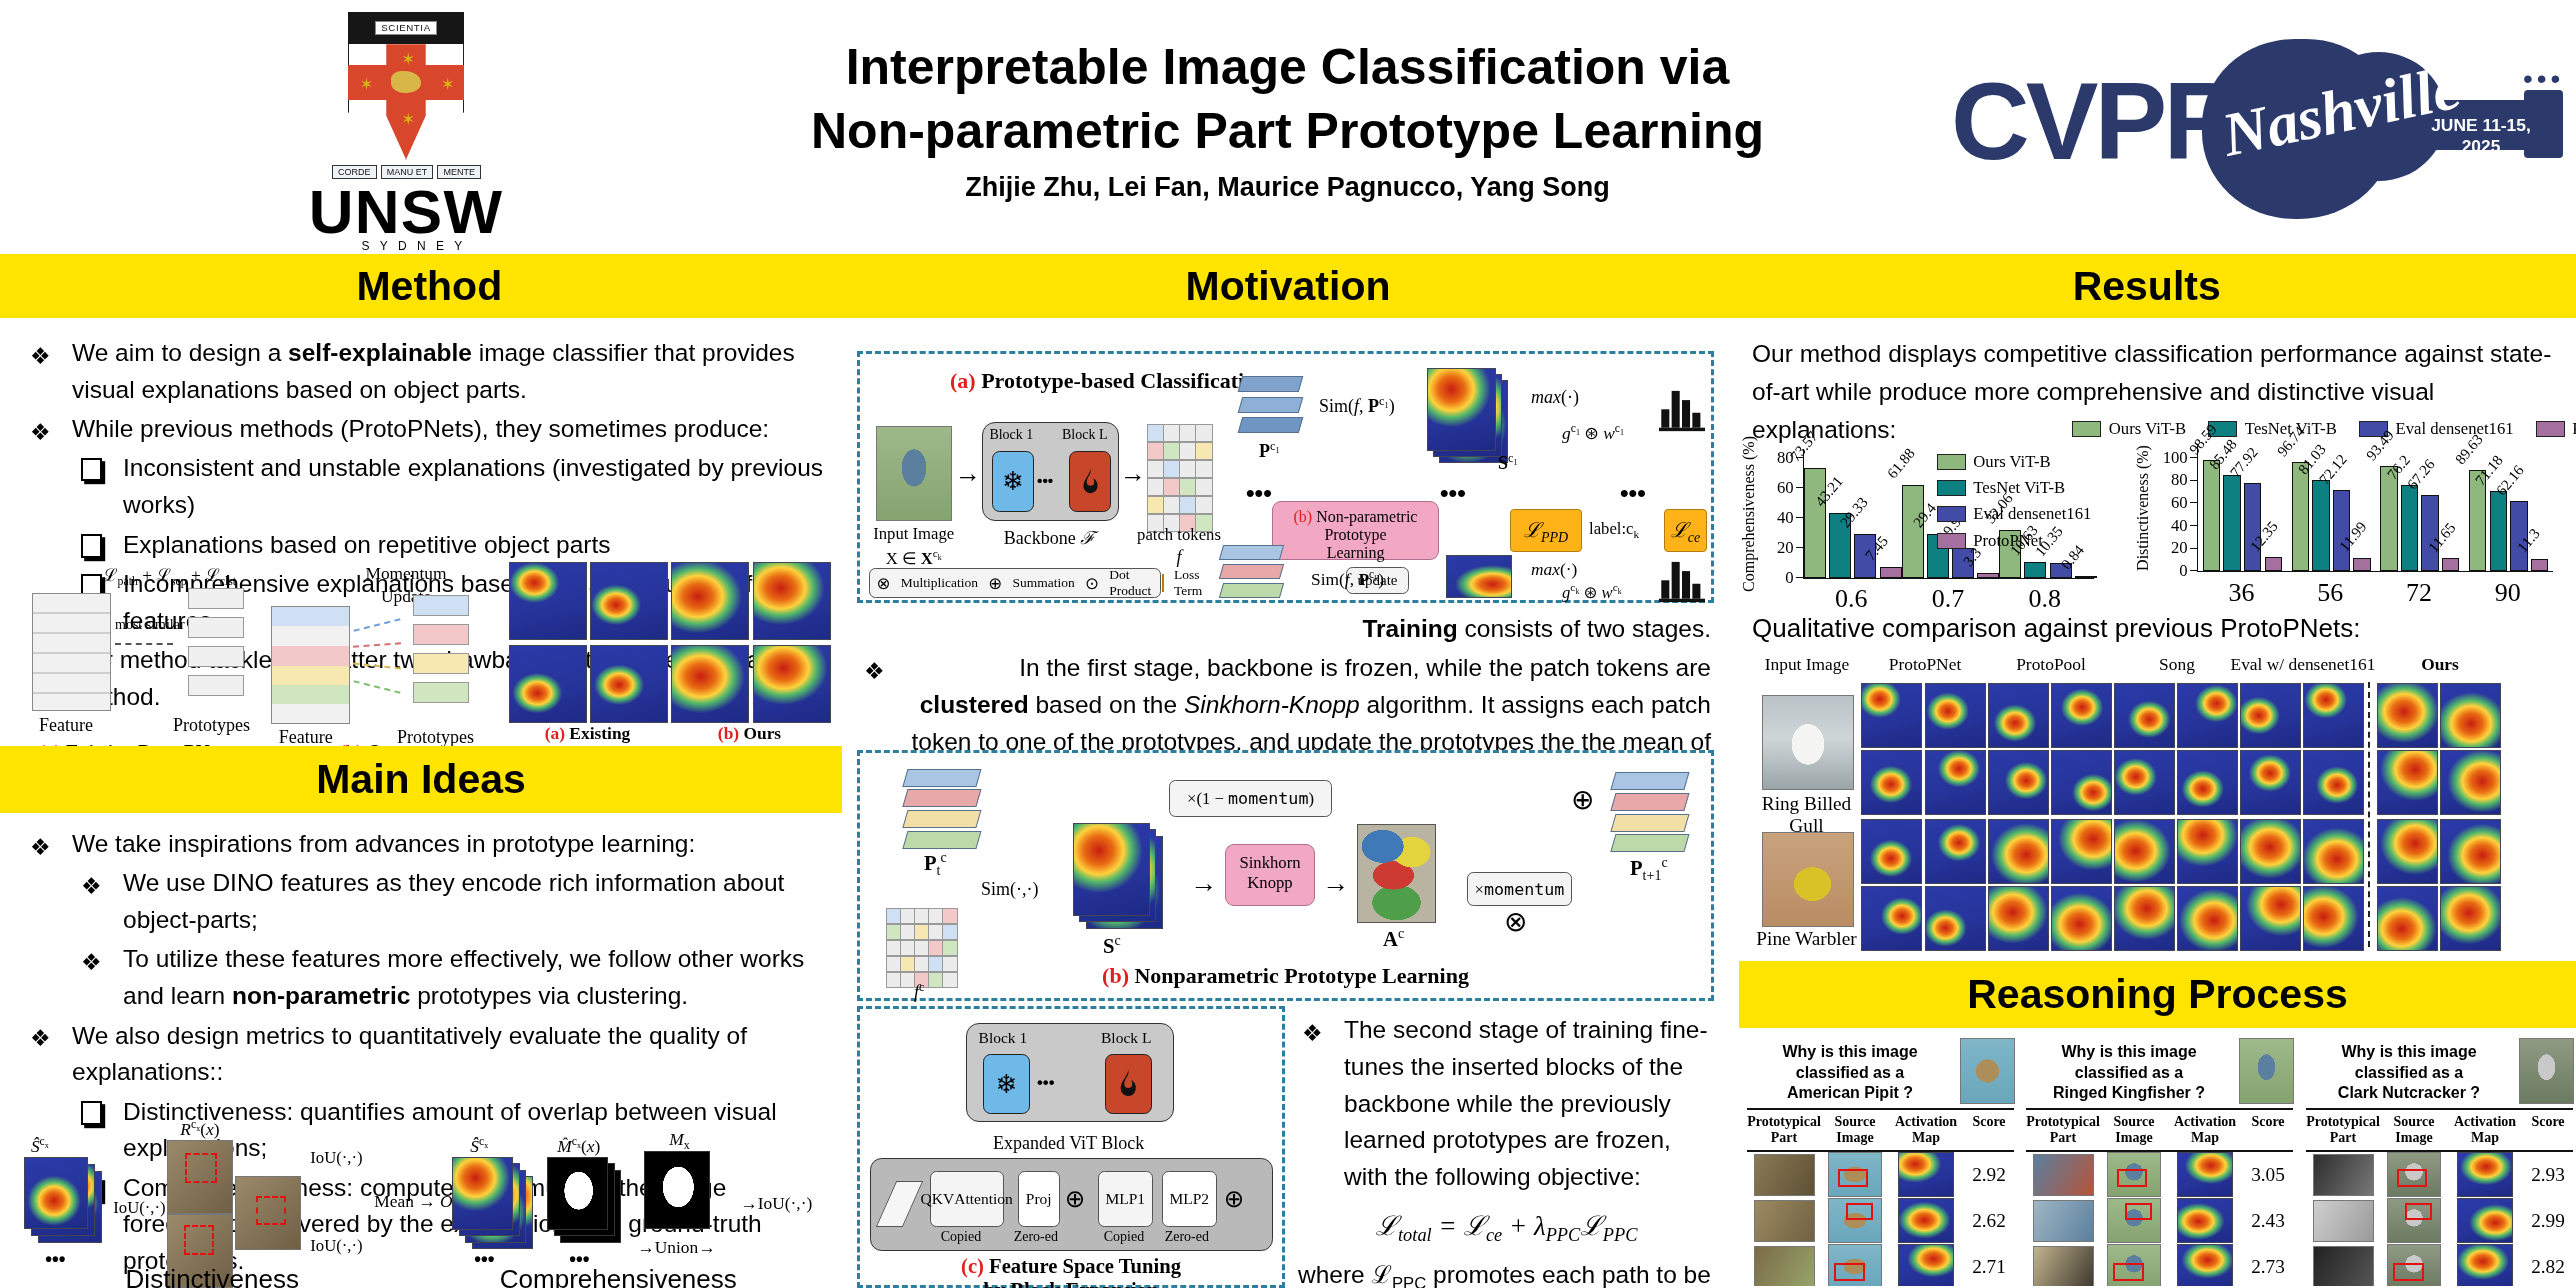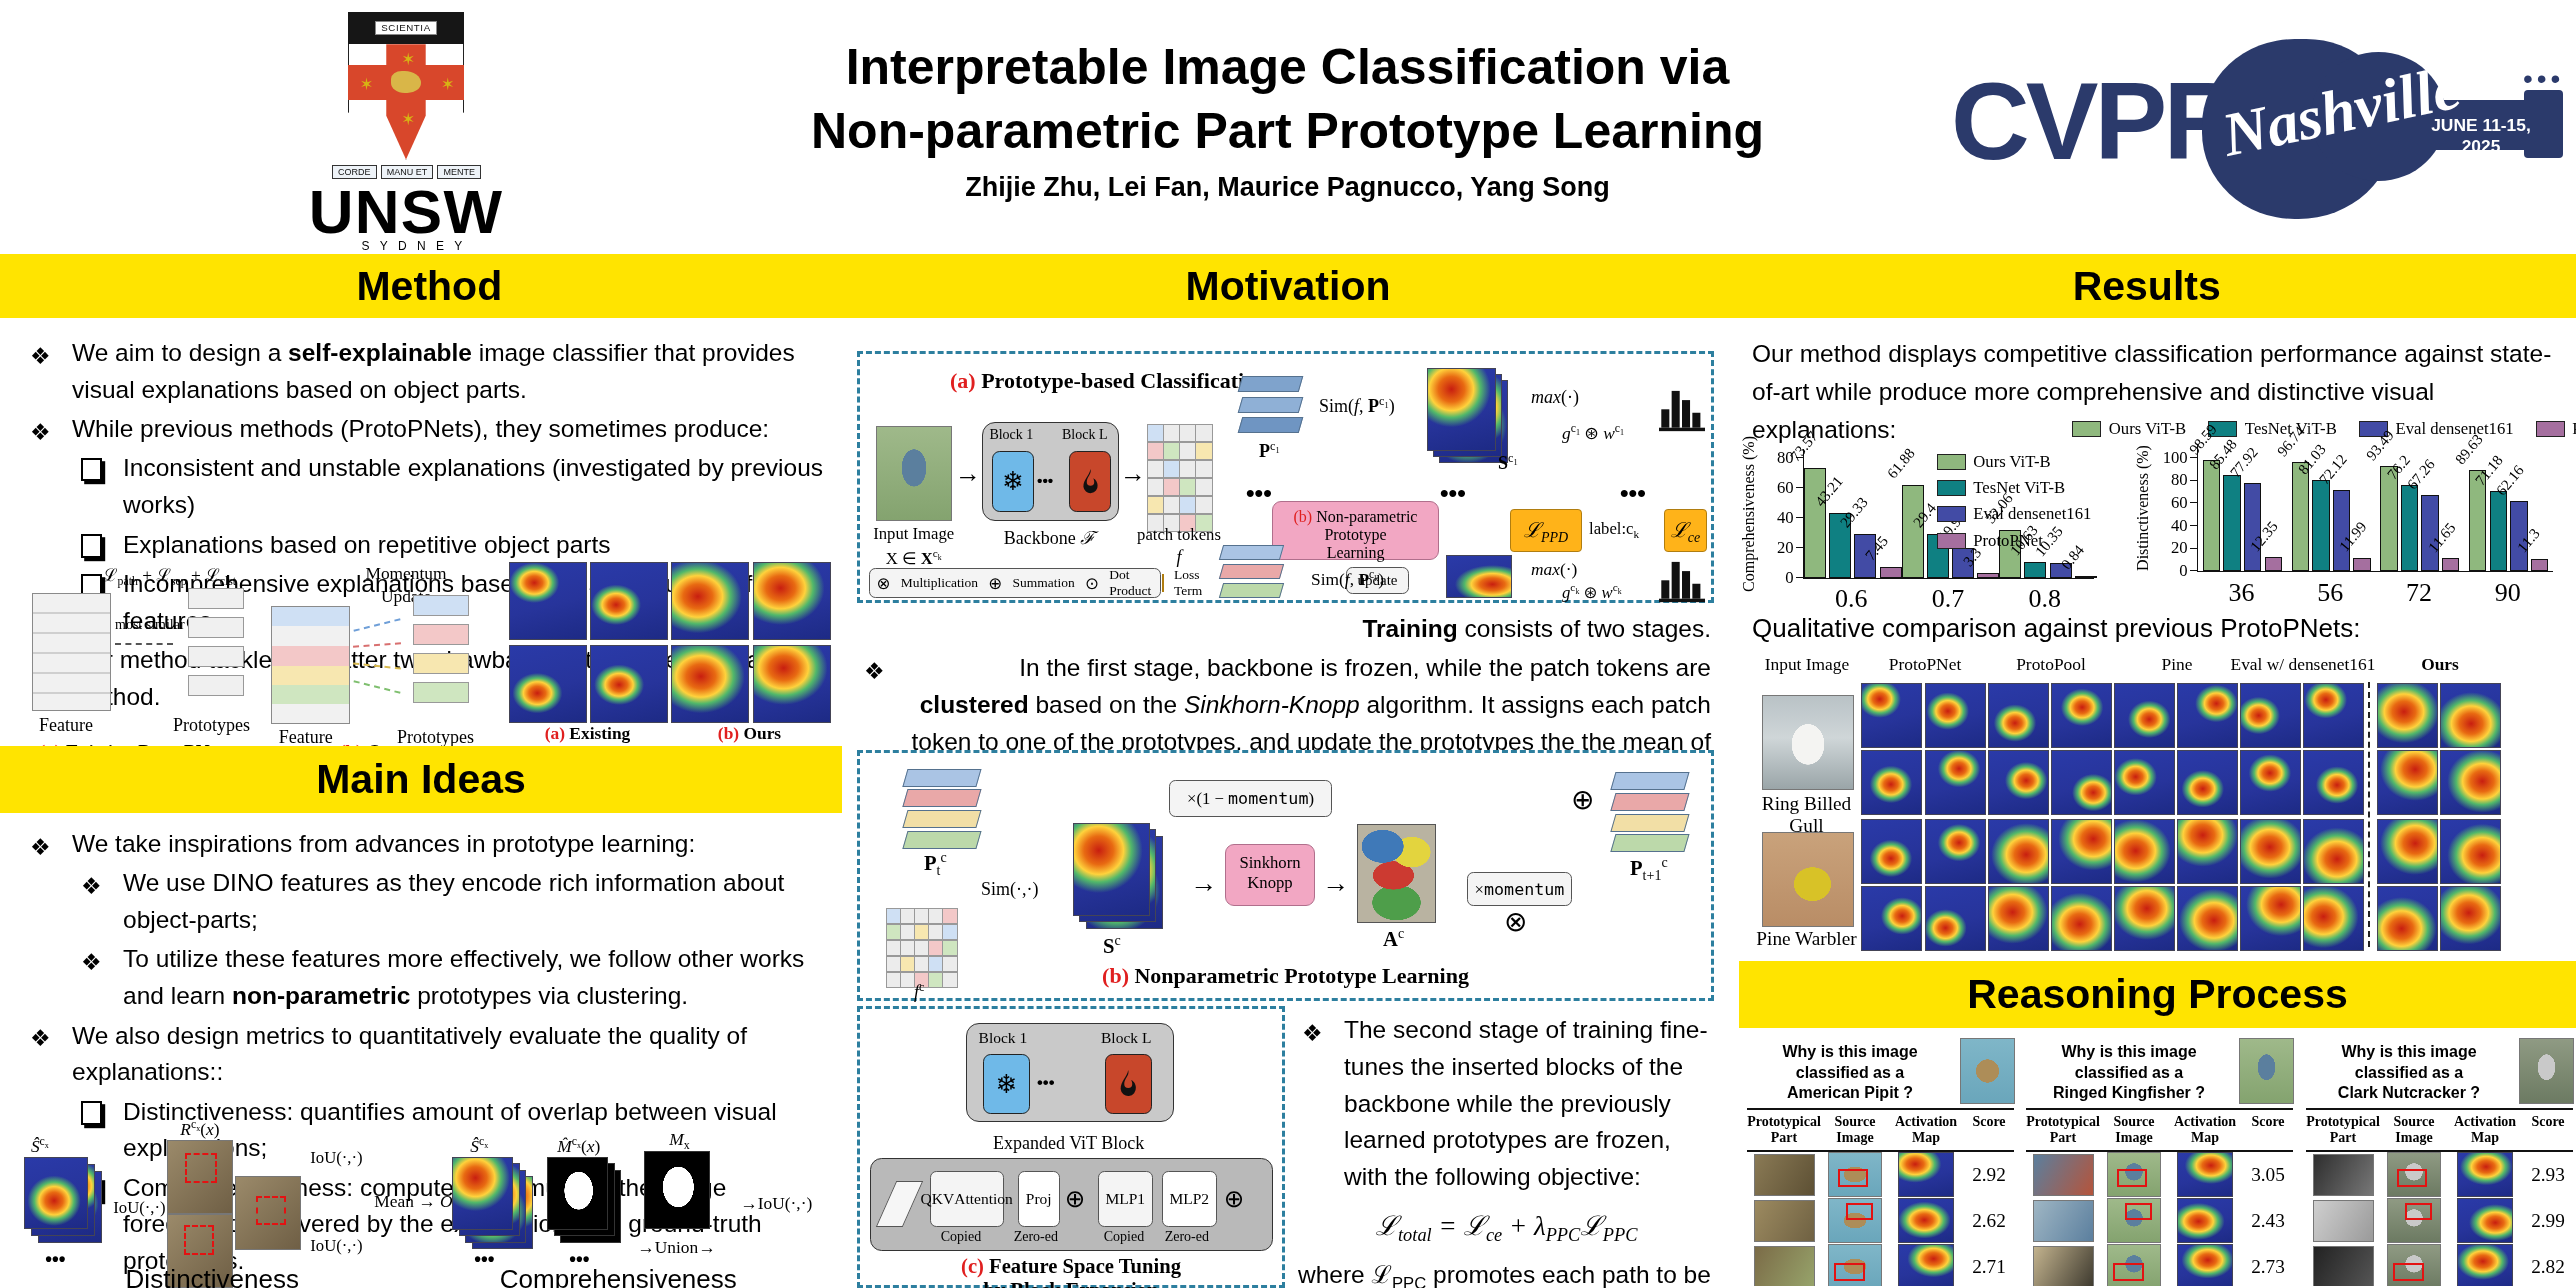--- a/index.html
+++ b/index.html
@@ -717,21 +717,21 @@
         </div>
       </div>
   </div>
 
   <div class="abs" style="left:1752px;top:613px;width:813px;font-size:26px;">Qualitative comparison against previous ProtoPNets:</div>
 
   <div class="abs" id="qual" style="left:1752px;top:650px;width:813px;height:303px;">
       <span class="qhead-label" style="left: 55px; top: 3.9px;">Input Image</span>
       <span class="qhead-label" style="left: 173px; top: 3.9px;">ProtoPNet</span>
       <span class="qhead-label" style="left: 299px; top: 3.9px;">ProtoPool</span>
-      <span class="qhead-label" style="left: 425px; top: 3.9px;">Pine</span>
+      <span class="qhead-label" style="left: 425px; top: 3.9px;">Song</span>
       <span class="qhead-label" style="left: 551px; top: 3.9px;">Eval w/ densenet161</span>
       <span class="qhead-label" style="left: 688px; top: 3.9px; font-weight: 700;">Ours</span>
       <div class="abs" style="left: 616px; top: 32px; height: 265px; border-left: 2.6px dashed rgb(34, 34, 34);"></div>
       <div class="ph ph-gull" style="position: absolute; left: 9.7px; top: 45px; width: 90px; height: 93px;"></div>
       <div class="qrow-label" style="left: 0px; top: 143px;">Ring Billed Gull</div>
       <div class="heat" style="position: absolute; left: 109px; top: 33px; width: 59px; height: 63px; --hx: 30%; --hy: 24%; --hs: 46%; --hs2: 38%;"></div>
       <div class="heat" style="position: absolute; left: 173px; top: 33px; width: 59px; height: 63px; --hx: 37%; --hy: 43%; --hs: 46%; --hs2: 38%;"></div>
       <div class="heat" style="position: absolute; left: 236px; top: 33px; width: 59px; height: 63px; --hx: 44%; --hy: 62%; --hs: 46%; --hs2: 38%;"></div>
       <div class="heat" style="position: absolute; left: 299px; top: 33px; width: 59px; height: 63px; --hx: 51%; --hy: 37%; --hs: 46%; --hs2: 38%;"></div>
       <div class="heat" style="position: absolute; left: 362px; top: 33px; width: 59px; height: 63px; --hx: 58%; --hy: 56%; --hs: 46%; --hs2: 38%;"></div>

